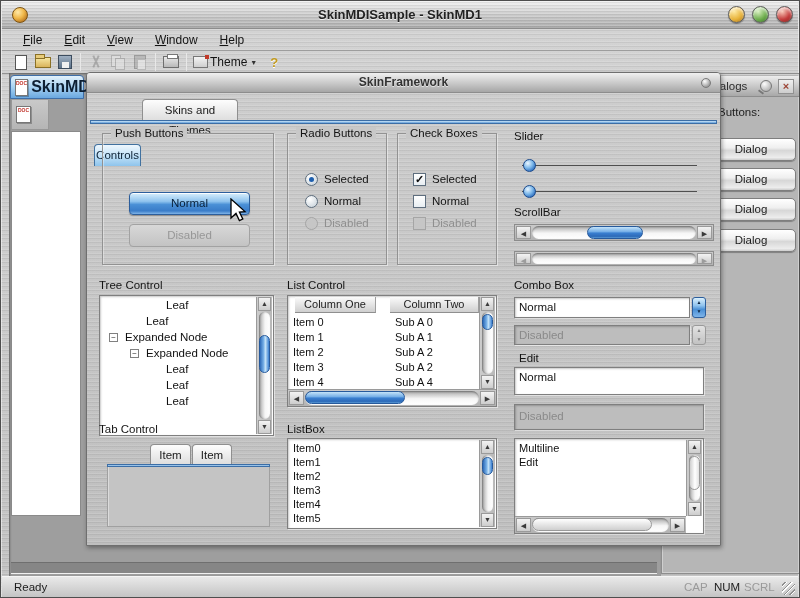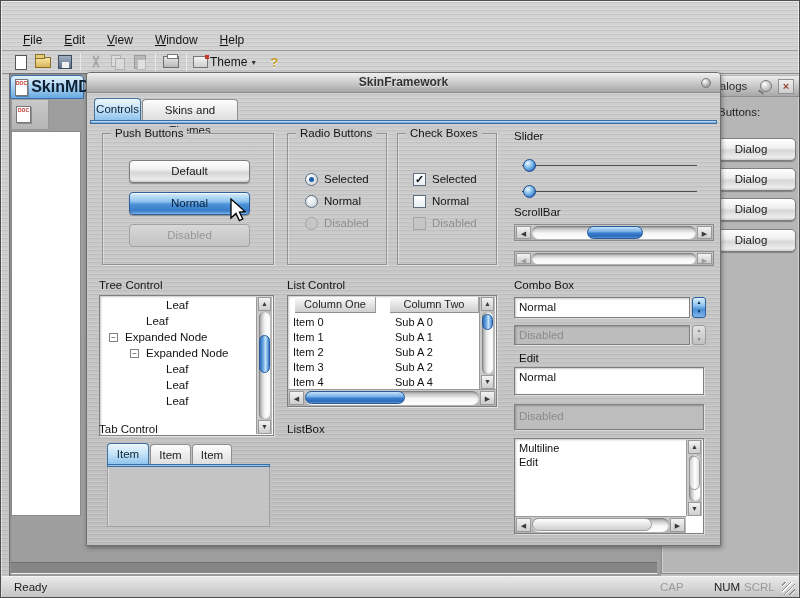--- a/index.html
+++ b/index.html
@@ -95,21 +95,21 @@
   #dialog-titlebar { left:0; top:0; width:633px; height:20px; border-radius:3px 3px 0 0;
     background:linear-gradient(180deg,#f0f0f0,#c8c8c8 55%,#a6a6a6); border-bottom:1px solid #8d8d8d; }
   #dialog-title { width:100%; text-align:center; line-height:19px; font-size:12px; font-weight:bold; color:#333;
     text-shadow:0 1px 0 rgba(255,255,255,.6); }
   #dialog-sphere { position:absolute; right:9px; top:5px; width:10px; height:10px; border-radius:50%;
     background:radial-gradient(circle at 35% 30%, #ffffff, #9a9a9a 75%); border:1px solid #7a7a7a; }
 
   .tab { position:absolute; height:22px; border:1px solid #8f8f8f; border-bottom:none; border-radius:4px 4px 0 0;
     font-size:11.5px; color:#1a1a1a; text-align:center; line-height:20px;
     background:linear-gradient(180deg,#fdfdfd,#dedede); }
-  .tab.active { border-color:#41719f; background:linear-gradient(180deg,#eef7fe,#bfe0f7 55%,#8ec4ec); color:#0d2236; }
+  .tab.active { border-color:#41719f; background:linear-gradient(180deg,#eef7fe,#bfe0f7 55%,#8ec4ec); color:#0d2236;margin-top:46px; }
   #tab-underline { left:3px; top:47px; width:627px; height:4px;
     background:linear-gradient(180deg,#cfe8fa,#5e9bd8); border:1px solid #3c6ea6; }
 
   .groupbox { position:absolute; border:1px solid #929292; box-shadow:1px 1px 0 rgba(255,255,255,.45), inset 1px 1px 0 rgba(255,255,255,.35); }
   .grouplabel { position:absolute; top:-7px; left:8px; padding:0 4px; font-size:11.5px; color:#141414; background:#c8c8c8; }
   .plain-label { position:absolute; font-size:11.5px; color:#141414;text-align:center; }
 
   .pbtn { position:absolute; height:23px; border-radius:4px; border:1px solid #7c7c7c;
     background:linear-gradient(180deg,#ffffff,#f0f0f0 40%,#d6d6d6 55%,#ebebeb 88%,#cccccc);
     box-shadow:0 1px 1px rgba(0,0,0,.3), inset 0 1px 0 rgba(255,255,255,.9);
@@ -182,20 +182,27 @@
   #grip { position:absolute; right:3px; bottom:3px; width:13px; height:13px;
     background:repeating-linear-gradient(135deg, transparent 0 2px, #8f8f8f 2px 3px, #ffffff 3px 4px); }
 
   #cursor { z-index:50; }
 </style>
 </head>
 <body>
 
 <div id="root">
 
+  <div class="abs" id="titlebar">
+    <div class="abs" id="app-icon"></div>
+    <div id="window-title">SkinMDISample - SkinMD1</div>
+    <div class="abs winbtn" style="left:726px;background:radial-gradient(circle at 35% 30%,#ffe9a0,#e8b33a 55%,#a06a14)"></div>
+    <div class="abs winbtn" style="left:750px;background:radial-gradient(circle at 35% 30%,#d8f0c0,#6fae4e 55%,#2f6e1e)"></div>
+    <div class="abs winbtn" style="left:774px;background:radial-gradient(circle at 35% 30%,#f8c8b8,#c43d3d 55%,#7e1a14)"></div>
+  </div>
 
   <div class="abs" id="menubar">
     <span class="menu-item">File</span>
     <span class="menu-item">Edit</span>
     <span class="menu-item">View</span>
     <span class="menu-item">Window</span>
     <span class="menu-item">Help</span>
   </div>
 
   <div class="abs" id="toolbar">
@@ -263,21 +270,20 @@
       <div id="dialog-sphere"></div>
     </div>
 
     <div class="tab active" style="left:7px;top:25px;width:47px">Controls</div>
     <div class="tab" style="left:55px;top:26px;width:96px;height:21px">Skins and Themes</div>
     <div class="abs" id="tab-underline"></div>
 
     <div class="groupbox" style="left:15px;top:60px;width:172px;height:132px">
       <span class="grouplabel">Push Buttons</span>
     </div>
-    <div class="pbtn" style="left:42px;top:87px;width:121px">Default</div>
     <div class="pbtn blue" style="left:42px;top:119px;width:121px">Normal</div>
     <div class="pbtn disabled" style="left:42px;top:151px;width:121px">Disabled</div>
 
     <div class="groupbox" style="left:200px;top:60px;width:100px;height:132px">
       <span class="grouplabel">Radio Buttons</span>
     </div>
     <span class="radio" style="left:218px;top:100px">
         <span class="dot"></span>
       </span>
     <span class="ctrl-label" style="left:237px;top:100px">Selected</span>
@@ -373,20 +379,35 @@
     <div class="sunken dis" style="left:427px;top:331px;width:190px;height:26px;padding:5px 0 0 4px">Disabled</div>
 
     <span class="plain-label" style="left:12px;top:350px">Tab Control</span>
     <div class="tab active" style="left:20px;top:370px;width:42px;height:21px">Item</div>
     <div class="tab" style="left:63px;top:371px;width:41px;height:20px">Item</div>
     <div class="tab" style="left:105px;top:371px;width:40px;height:20px">Item</div>
     <div class="abs" style="left:20px;top:391px;width:163px;height:3px;background:linear-gradient(180deg,#cfe8fa,#5e9bd8);border:1px solid #3c6ea6"></div>
     <div class="tabctrl-panel" style="left:20px;top:394px;width:163px;height:60px"></div>
 
     <span class="plain-label" style="left:200px;top:350px">ListBox</span>
+    <div class="sunken" style="left:200px;top:365px;width:210px;height:91px;overflow:hidden">
+      <div class="lc-cell" style="left:5px;top:3px">Item0</div>
+      <div class="lc-cell" style="left:5px;top:17px">Item1</div>
+      <div class="lc-cell" style="left:5px;top:31px">Item2</div>
+      <div class="lc-cell" style="left:5px;top:45px">Item3</div>
+      <div class="lc-cell" style="left:5px;top:59px">Item4</div>
+      <div class="lc-cell" style="left:5px;top:73px">Item5</div>
+      <div class="lc-cell" style="left:5px;top:87px">Item6</div>
+      <div class="vsb">
+        <span class="arr u">▲</span>
+        <span class="groove"></span>
+        <span class="thumb" style="top:17px;height:18px"></span>
+        <span class="arr d">▼</span>
+      </div>
+    </div>
 
     <div class="sunken" style="left:427px;top:365px;width:190px;height:96px;overflow:hidden">
       <div class="lc-cell" style="left:4px;top:3px">Multiline</div>
       <div class="lc-cell" style="left:4px;top:17px">Edit</div>
       <div class="vsb" style="bottom:17px">
         <span class="arr u">▲</span>
         <span class="groove"></span>
         <span class="thumb white" style="top:16px;height:34px"></span>
         <span class="arr d">▼</span>
       </div>
@@ -398,19 +419,19 @@
       </div>
     </div>
   </div>
 
   <svg class="abs" id="cursor" style="left:228px;top:197px" width="22" height="26" viewBox="0 0 22 26">
     <path d="M2,1 L2,20 L7,15.4 L10.4,22.6 L13.8,21 L10.4,14 L16,13.6 Z" fill="#ffffff" stroke="#000000" stroke-width="1.3"></path>
   </svg>
 
   <div class="abs" id="statusbar">
     <span id="status-msg">Ready</span>
-    <span class="status-ind" style="left:658px;color:#9a9a9a">CAP</span>
+    <span class="status-ind" style="left:682px;color:#9a9a9a">CAP</span>
     <span class="status-ind" style="left:712px;color:#1d1d1d">NUM</span>
     <span class="status-ind" style="left:742px;color:#9a9a9a">SCRL</span>
     <span id="grip"></span>
   </div>
 
 </div>
 
 </body></html>

